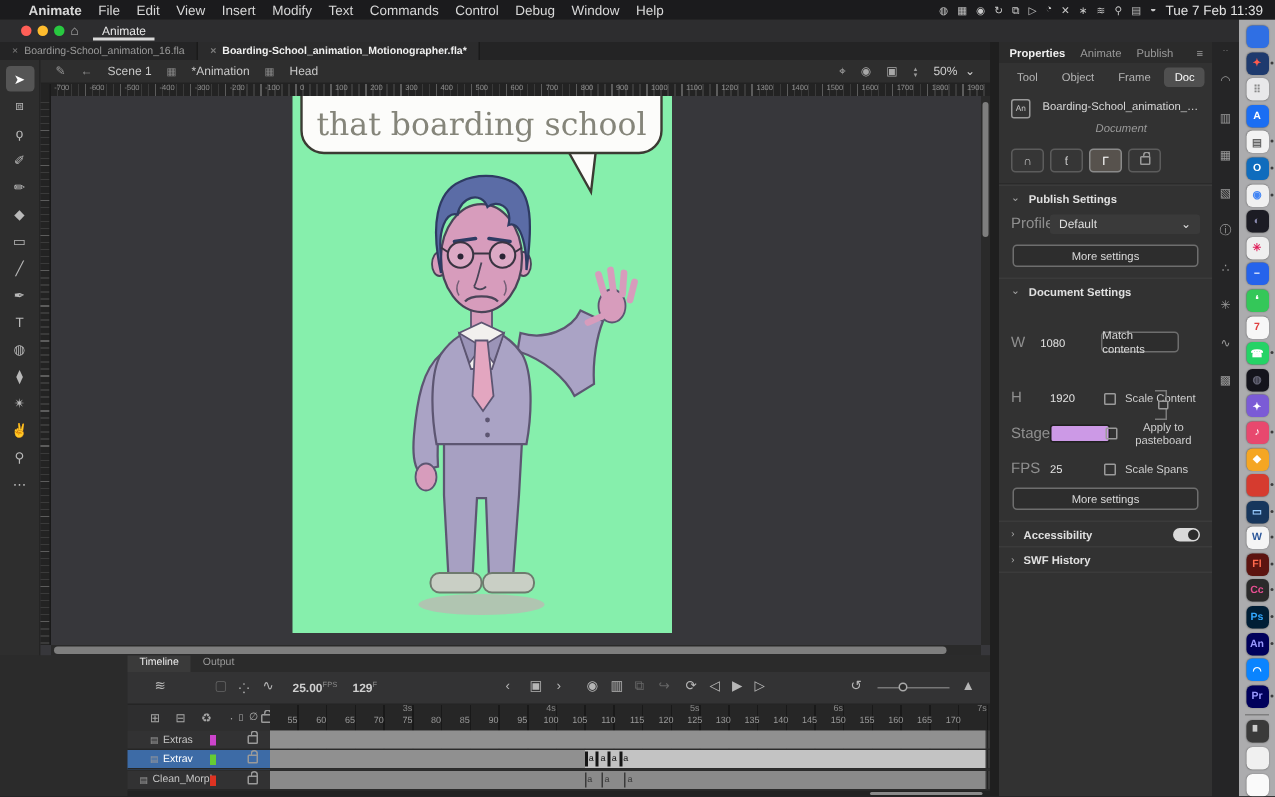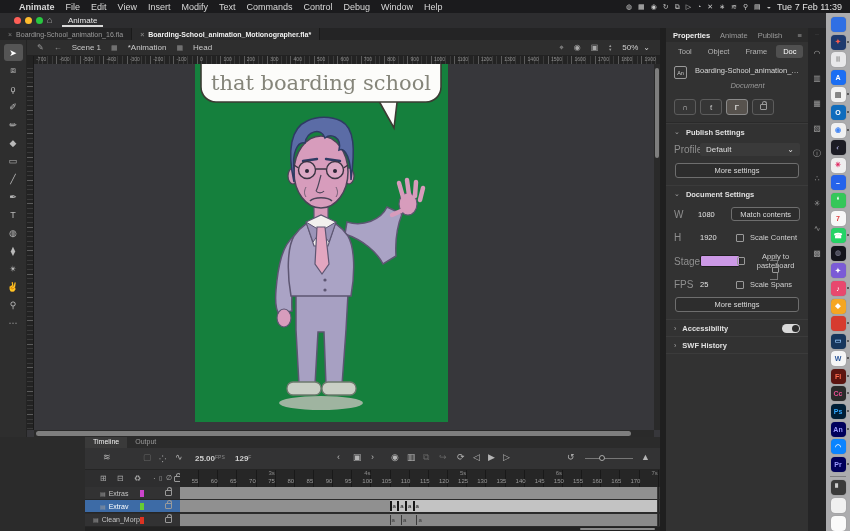--- a/index.html
+++ b/index.html
@@ -55,21 +55,21 @@
     background-image:
       repeating-linear-gradient(90deg, transparent 0 22.4px, #5c5c5c 22.4px 23.4px),
       repeating-linear-gradient(90deg, transparent 0 3.68px, #3a3a3a 3.68px 4.68px); }
   #top-ruler span { position:absolute; top:0; font-size:5px; color:#8f8f8f; transform:translateX(2px); }
   #left-ruler { position:absolute; left:0; top:8px; width:7px; height:366px; background:#232323;
     background-image:
       repeating-linear-gradient(180deg, transparent 0 22.4px, #5c5c5c 22.4px 23.4px),
       repeating-linear-gradient(180deg, transparent 0 3.68px, #3a3a3a 3.68px 4.68px);
     border-right:1px solid #1a1a1a; }
   #viewport { position:absolute; left:7px; top:8px; width:620px; height:366px; overflow:hidden; background:#37373b; }
-  #stage { position:absolute; left:161px; top:0; width:253px; height:358px; background:#15803d; overflow:hidden; }
+  #stage { position:absolute; left:161px; top:0; width:253px; height:358px; background:#86efac; overflow:hidden; }
   #hscroll { position:absolute; left:7px; top:374px; width:620px; height:7px; background:#2a2a2a; }
   #hscroll .thumb { position:absolute; left:2px; top:1px; width:595px; height:5px; background:#7e7e7e; border-radius:3px; }
   #vscroll { position:absolute; right:0; top:8px; width:6px; height:366px; background:#2a2a2a; }
   #vscroll .thumb { position:absolute; left:1px; top:4px; width:4px; height:90px; background:#7e7e7e; border-radius:2px; }
 
   
   #propwrap { position:absolute; left:660px; top:28px; width:6px; height:503px; background:#1f1f1f; }
   #props { position:absolute; left:666px; top:28px; width:142px; height:503px; background:#323232; color:#cfcfcf; font-size:8px; }
   #props .ptabs { display:flex; align-items:center; height:14px; background:#2b2b2b; padding-left:7px; gap:10px; font-size:7.5px; color:#9a9a9a; }
   #props .ptabs .on { color:#f0f0f0; font-weight:bold; }
@@ -454,21 +454,21 @@
       </span>
     </div>
     <div class="btn">More settings</div>
     <div class="sechead">
       <span class="chev">⌄</span>
       <span>Document Settings</span>
     </div>
     <div class="formrow" style="padding-top:5px">
       <span class="flabel">W</span>
       <span class="fval" style="width:30px">1080</span>
-      <span class="btn" style="margin:0;width:76px;height:14px">Match contents</span>
+      <span class="btn" style="margin:14px;width:76px;height:14px">Match contents</span>
     </div>
     <div class="linkbracket"></div>
     <div class="linklock"></div>
     <div class="formrow" style="padding-top:8px">
       <span class="flabel">H</span>
       <span class="fval" style="width:30px">1920</span>
       <span class="checkbox"></span>
       <span class="cklabel">Scale Content</span>
     </div>
     <div class="formrow" style="padding-top:6px">

